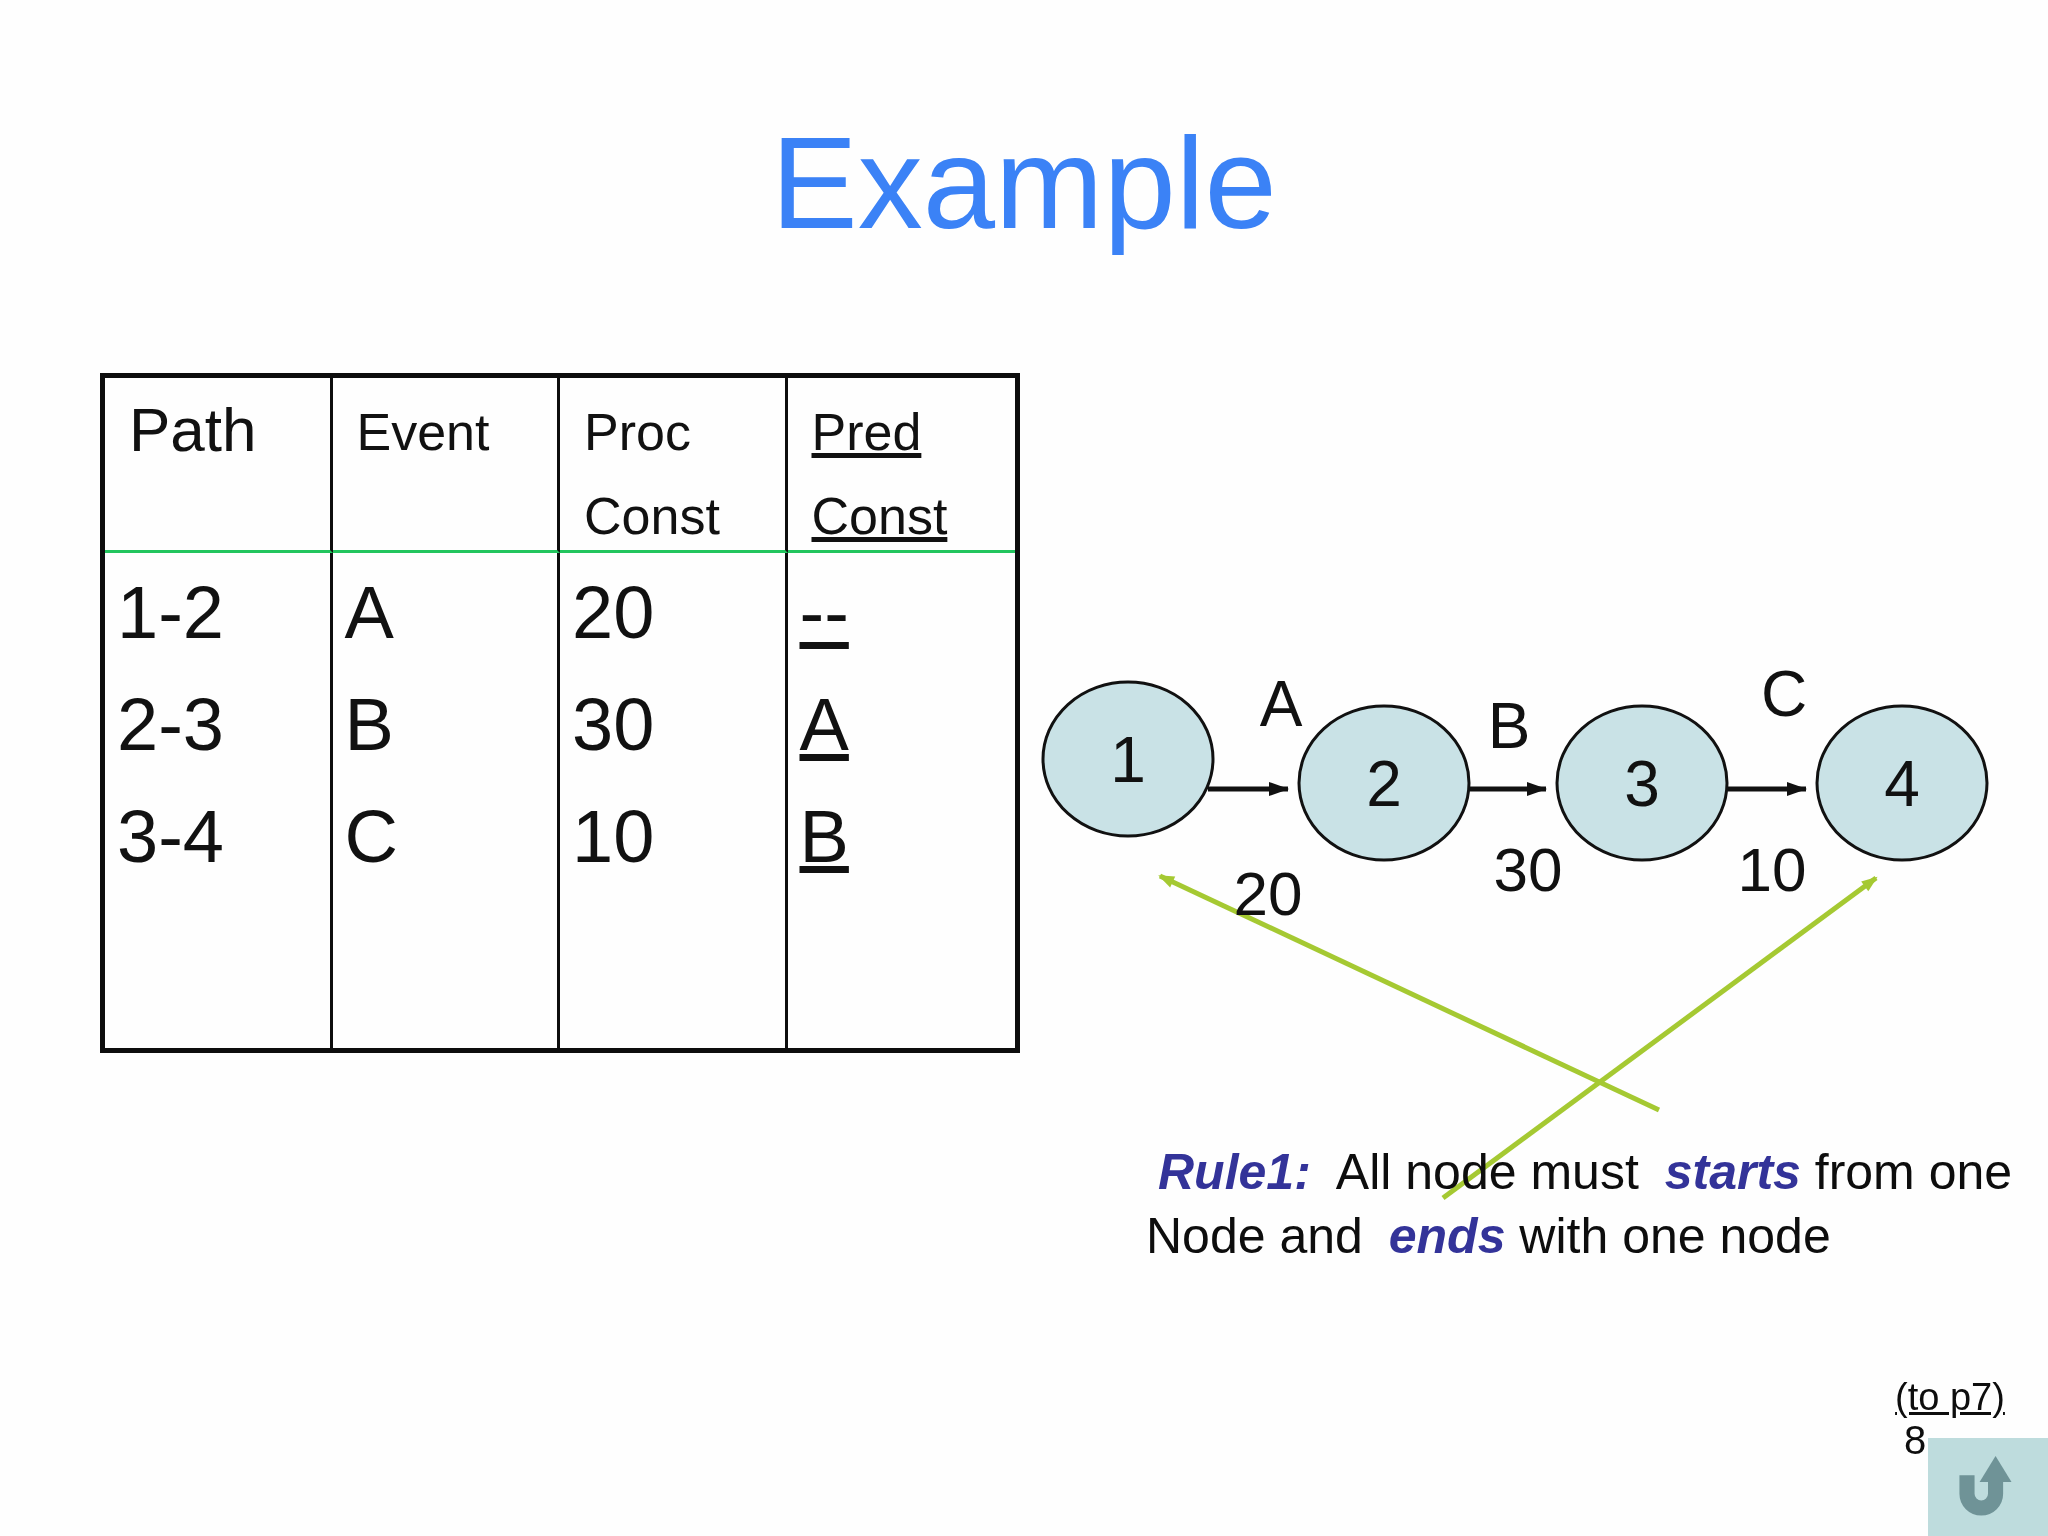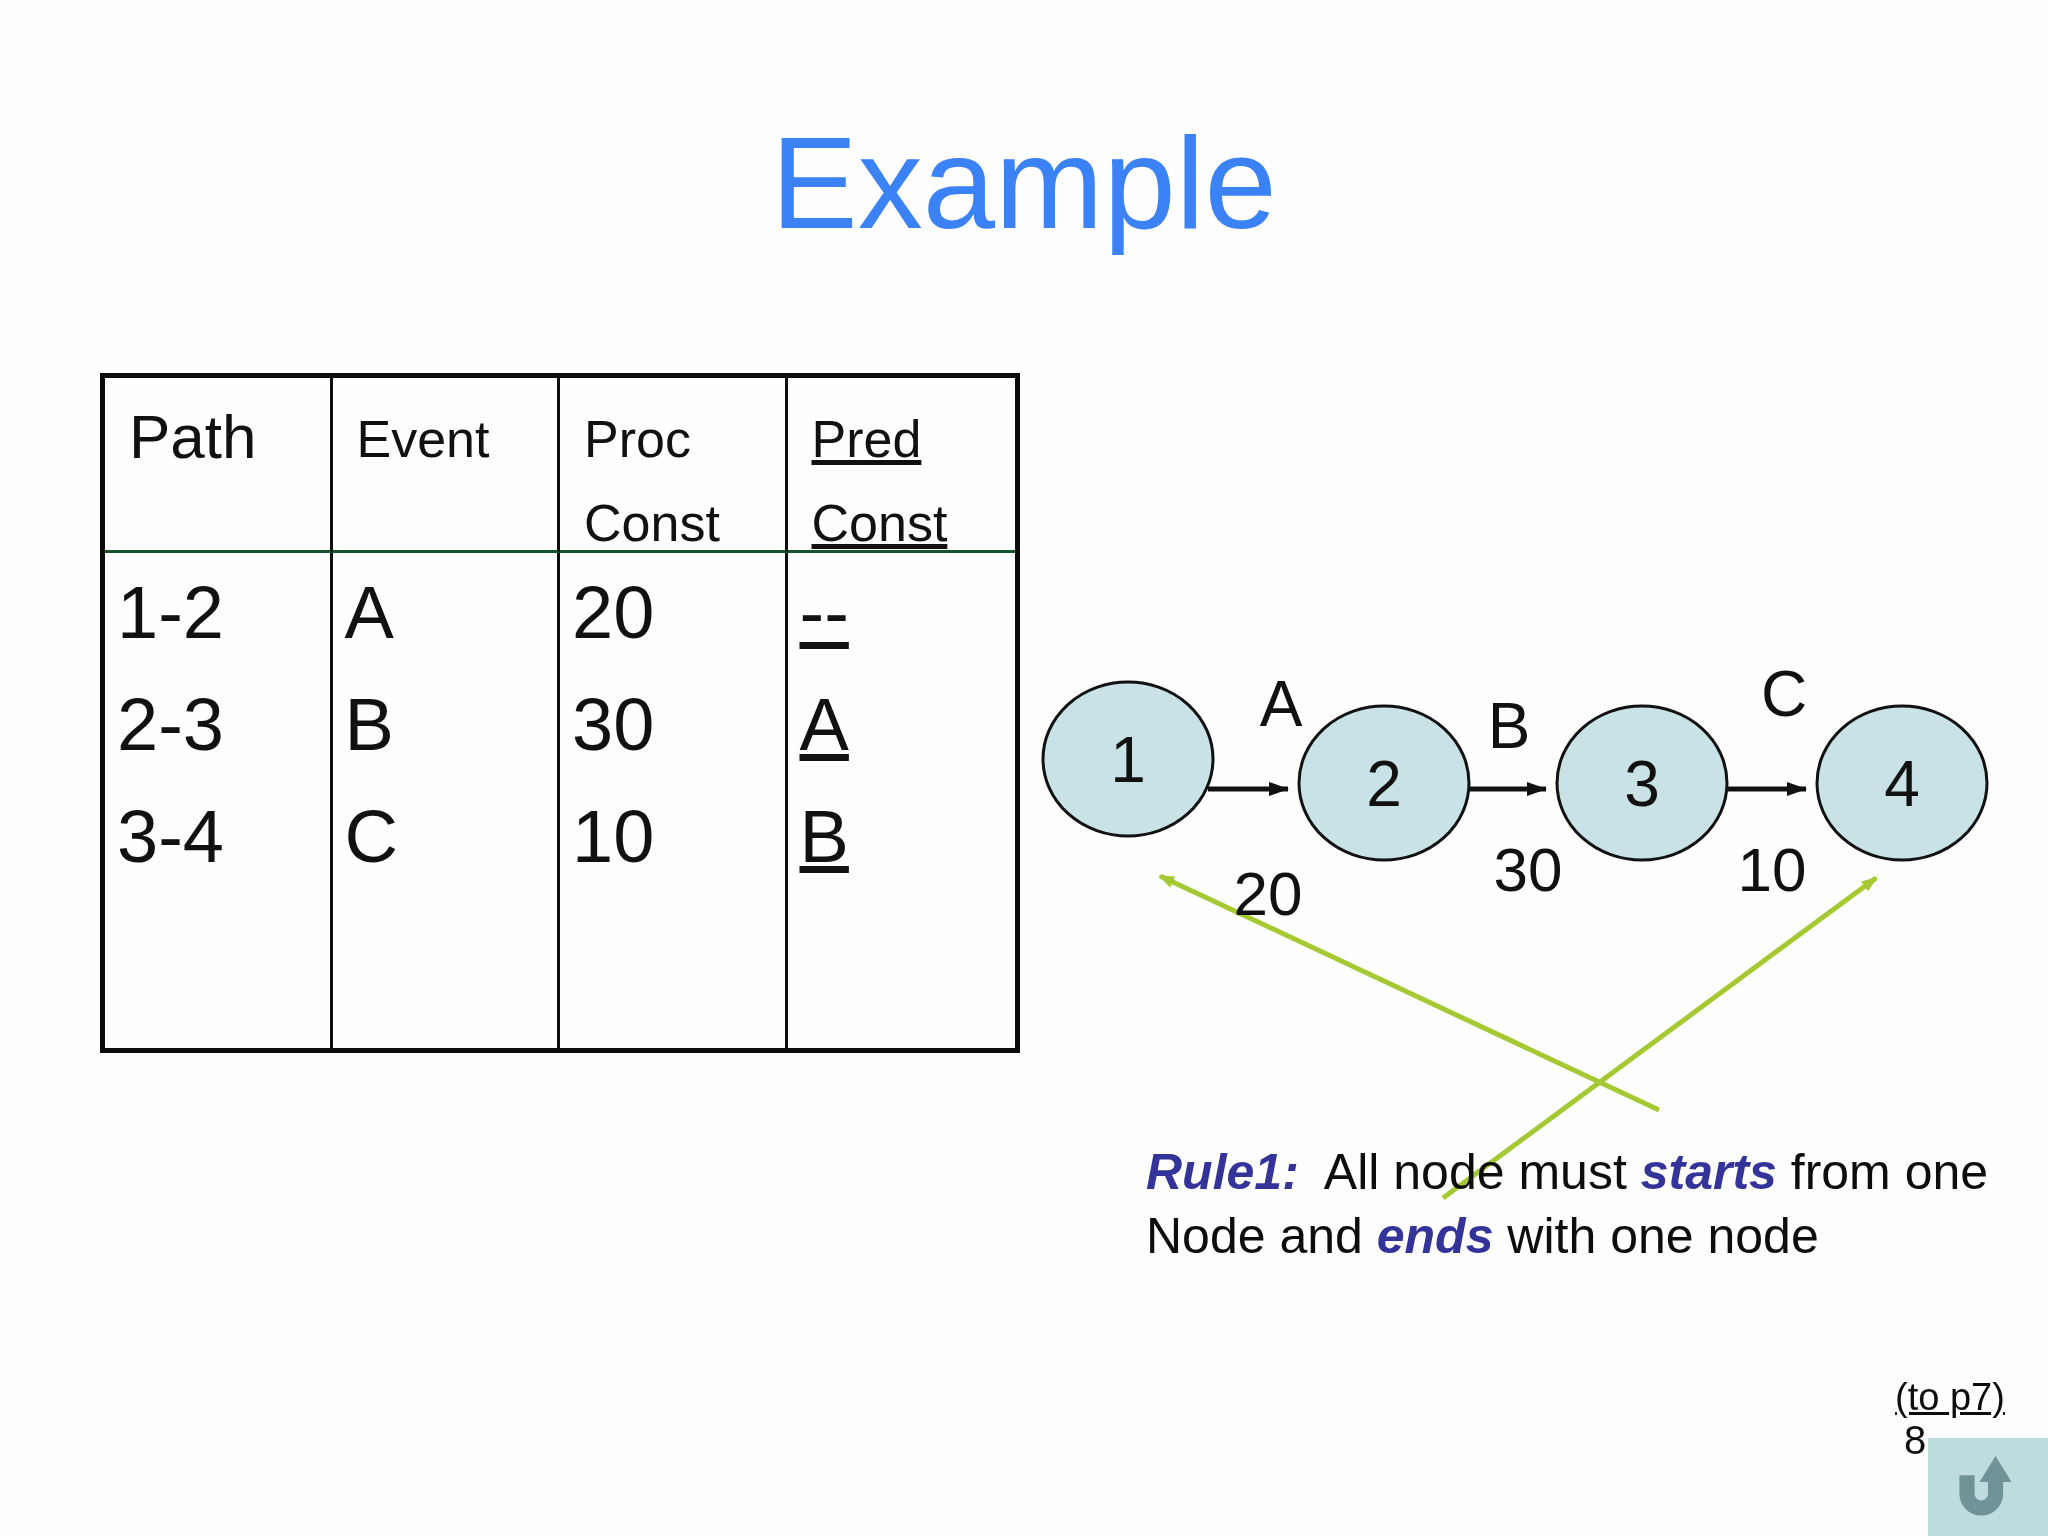--- a/index.html
+++ b/index.html
@@ -16,36 +16,36 @@
     font-size:130px;line-height:1.1;color:#3b82f6;letter-spacing:0px;
   }
 
   
   .data-table{
     left:100px;top:373px;width:920px;height:680px;box-sizing:border-box;
     border:5px solid #0d0d0d;background:transparent;
     display:grid;grid-template-columns:1fr 1fr 1fr 1fr;grid-template-rows:175px 1fr;
   }
   .th{
-    box-sizing:border-box;border-right:3px solid #0d0d0d;border-bottom:3px solid #14532d;
-    padding:19px 6px 0 24px;font-size:52px;line-height:84px;white-space:normal;
+    box-sizing:border-box;border-right:3px solid #0d0d0d;border-bottom:3px solid #22c55e;
+    padding:12px 6px 0 24px;font-size:52px;line-height:84px;white-space:normal;
   }
   .th.first{font-size:62px;line-height:80px;}
   .th.last, .td-col.last{border-right:none;text-decoration:underline;}
   .td-col{
     box-sizing:border-box;border-right:3px solid #0d0d0d;
     padding:4px 6px 0 12px;font-size:74px;line-height:112px;
   }
 
   
   .rule-text{
     left:1146px;top:1140px;width:930px;font-size:50px;line-height:64px;color:#0d0d0d;
   }
   .rule-text .line{white-space:pre;}
-  .rule-accent{color:#333399;font-weight:bold;font-style:italic;}
+  .rule-accent{color:#333399;font-weight:bold;font-style:italic;margin-left:12px;}
 
   
   .goto-label{left:1880px;top:1376px;width:140px;text-align:center;font-size:38px;color:#0d0d0d;text-decoration:underline;}
   .page-number{left:1880px;top:1418px;width:70px;text-align:center;font-size:40px;color:#0d0d0d;}
   .return-button{
     left:1928px;top:1438px;width:120px;height:98px;background:#bedcdd;border:none;
     display:flex;align-items:center;justify-content:center;cursor:pointer;padding:0;
   }
 
   svg text{font-family:"Liberation Sans", sans-serif;}

